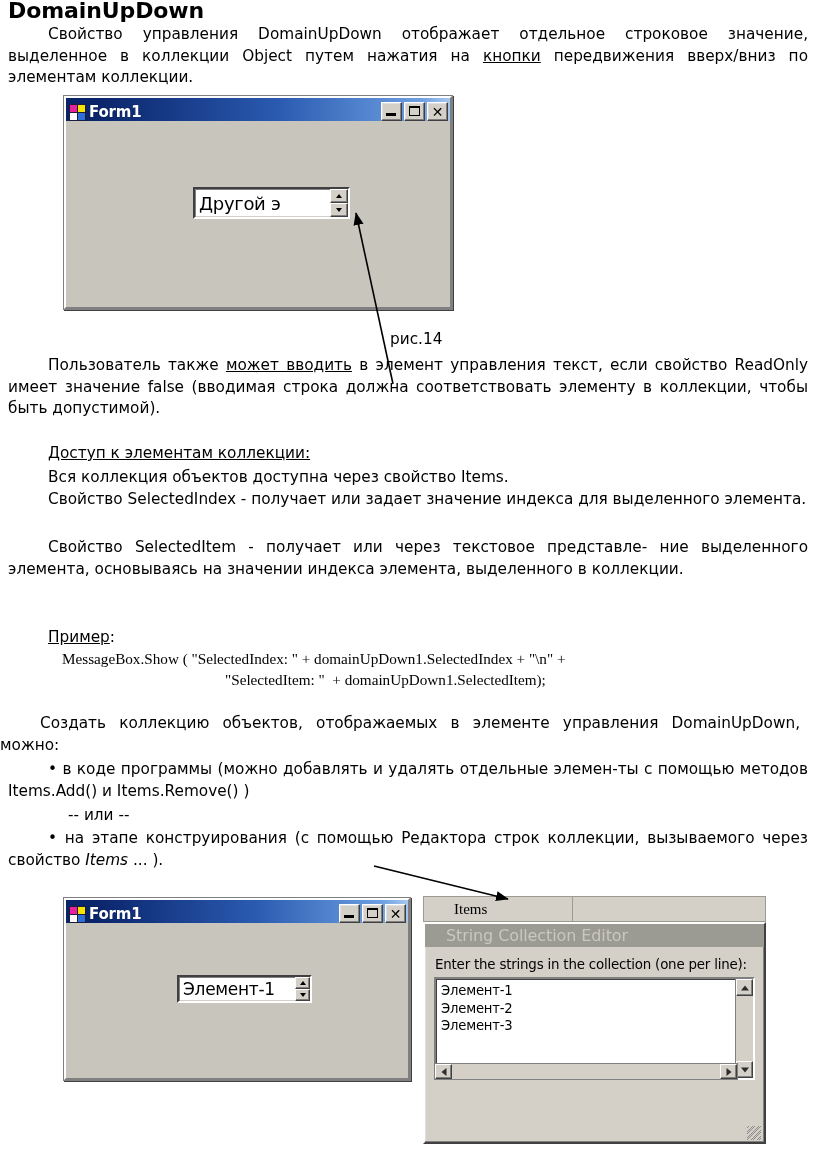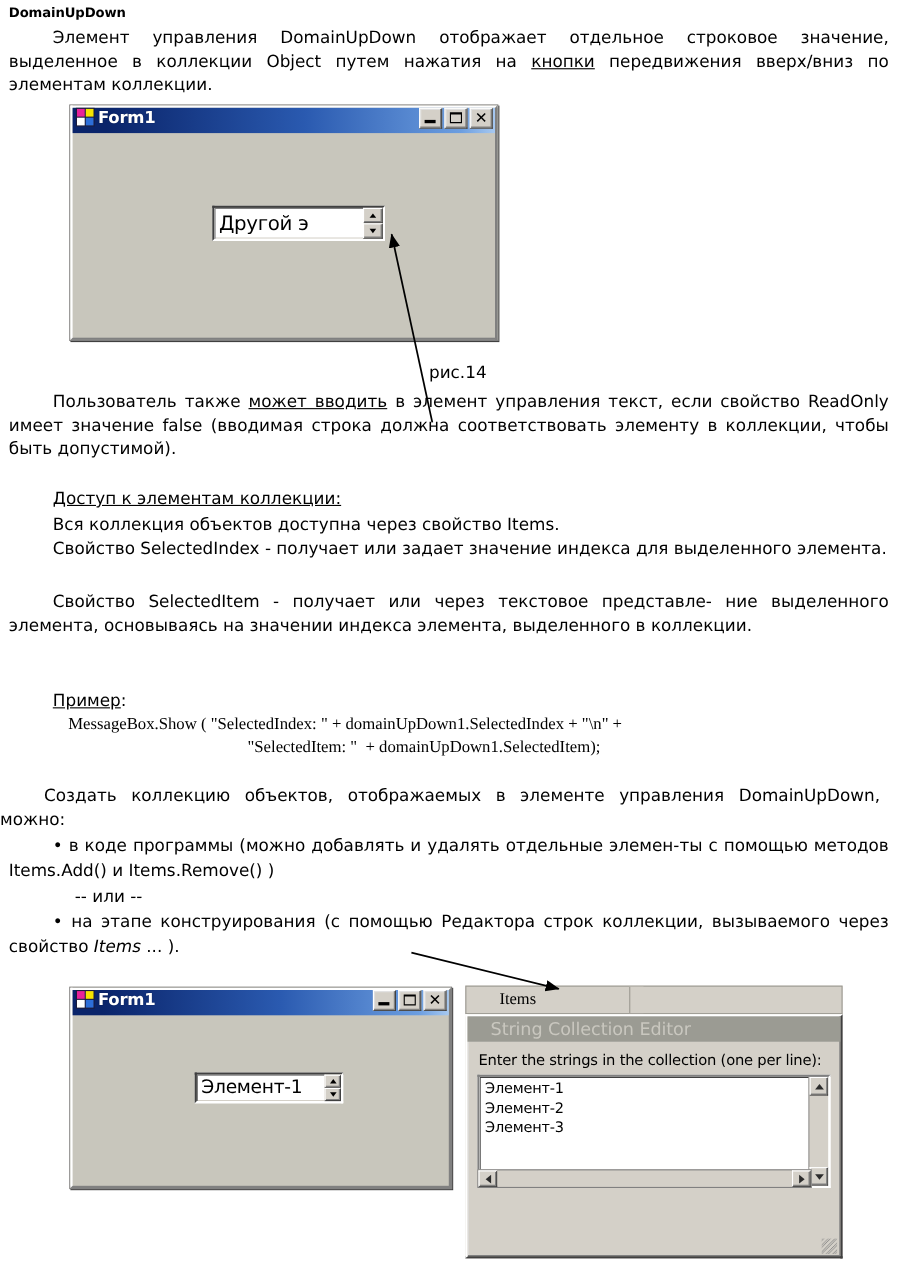--- a/index.html
+++ b/index.html
@@ -21,21 +21,21 @@
     height: 1155px;
   }
 
   
   .heading {
     position: absolute;
     left: 8px;
     top: 2px;
     font-family: "DejaVu Sans", sans-serif;
     font-weight: bold;
-    font-size: 12px;
+    font-size: 22px;
     letter-spacing: -0.1px;
     line-height: 18px;
   }
   .para {
     position: absolute;
     font-family: "DejaVu Sans", sans-serif;
     font-size: 15.3px;
     line-height: 21.5px;
     text-align: justify;
     color: #000;
@@ -81,21 +81,21 @@
     border-color: #ffffff #808080 #808080 #ffffff;
     height: 100%;
     box-sizing: border-box;
     background: #c8c6bc;
     position: relative;
   }
   .titlebar {
     height: 23px;
     background: linear-gradient(to right, #0a246a 0%, #0a246a 8%, #2a5ab0 55%, #6c9ee0 92%, #a6c8f0 100%);
     display: flex;
-    align-items: flex-start;
+    align-items: flex-end;
     padding: 0 2px 0 3px;
     box-sizing: border-box;
   }
   .titlebar .ttext {
     color: #ffffff;
     font-family: "DejaVu Sans", sans-serif;
     font-weight: bold;
     font-size: 15px;
     margin-left: 3px;
     letter-spacing: -0.2px;
@@ -367,21 +367,21 @@
   }
 </style>
 </head>
 <body>
 
 <div class="page">
 
   <div class="heading">DomainUpDown</div>
 
   <div class="para" style="left:8px; top:24px; width:800px;">
-    <span class="indent"></span><span>Элемент управления DomainUpDown отображает отдельное строковое значение, выделенное в коллекции Object путем нажатия на </span><span class="u">кнопки</span><span> передвижения вверх/вниз по элементам коллекции.</span>
+    <span class="indent"></span><span>Свойство управления DomainUpDown отображает отдельное строковое значение, выделенное в коллекции Object путем нажатия на </span><span class="u">кнопки</span><span> передвижения вверх/вниз по элементам коллекции.</span>
   </div>
 
   <div class="win" style="left:63px; top:95px; width:390px; height:215px;">
     <div class="win-inner">
       <div class="titlebar">
         <span class="winicon">
           <i class="a"></i>
             <i class="b"></i>
             <i class="c"></i>
             <i class="d"></i>

